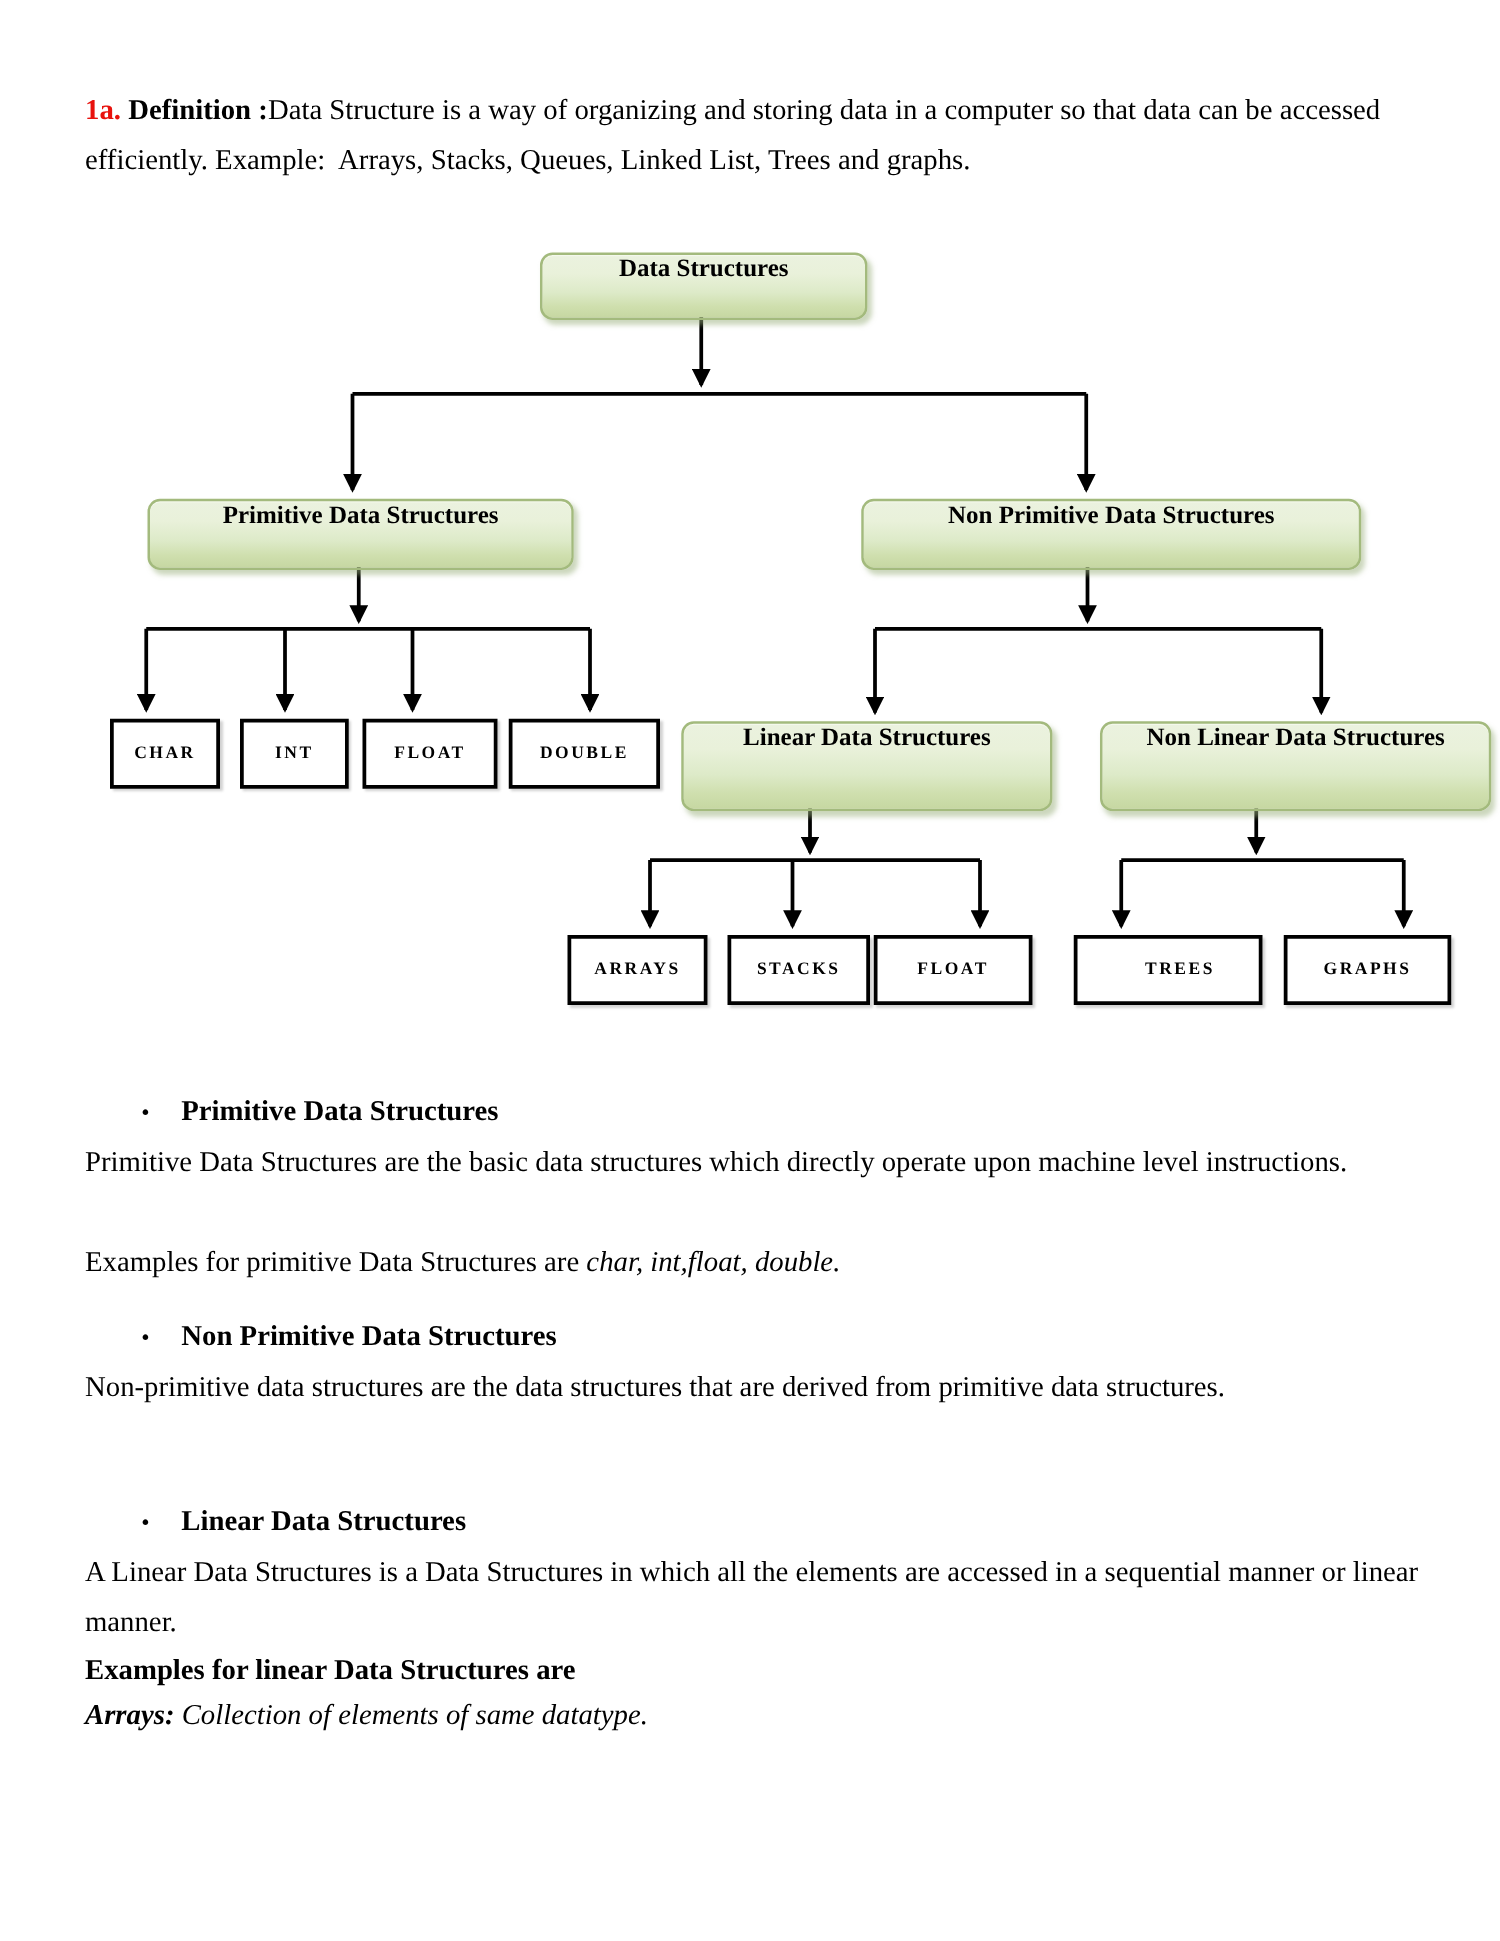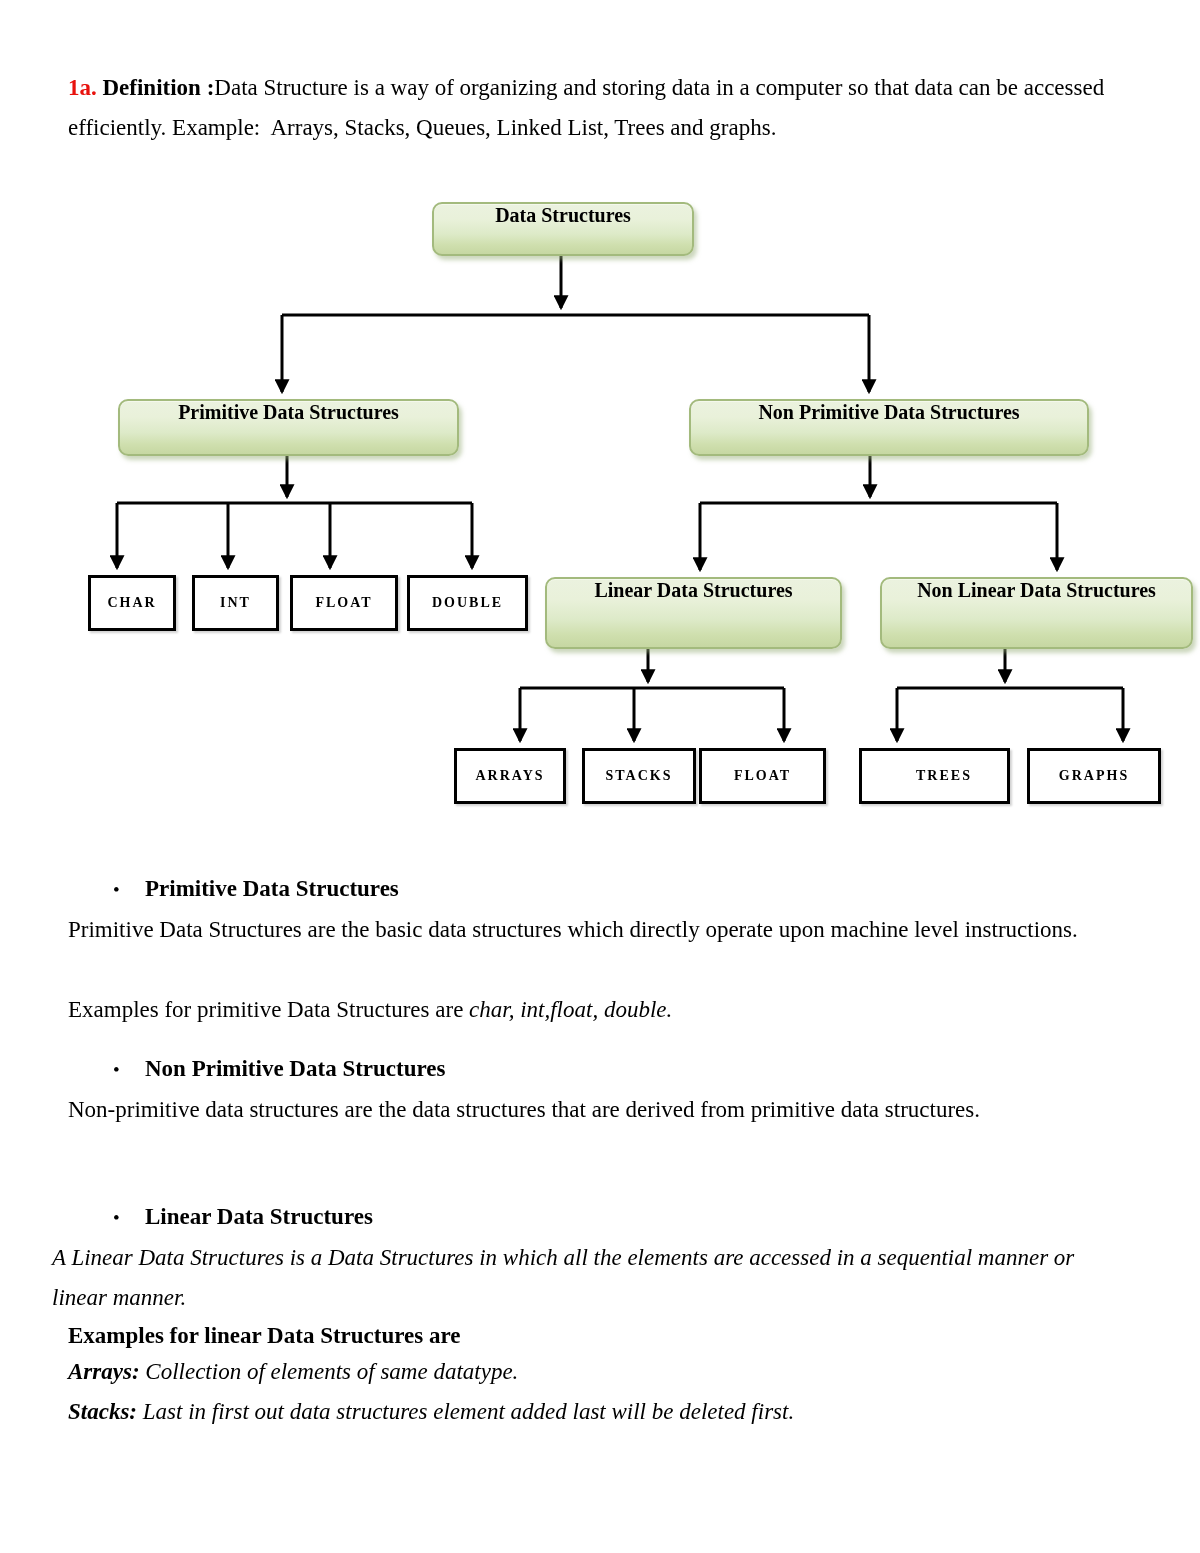--- a/index.html
+++ b/index.html
@@ -130,18 +130,17 @@
   <div class="abs bullet-row" style="left:113px;top:1050px;">
     <span class="bullet-dot">•</span>
     <span class="bullet-head">Non Primitive Data Structures</span>
   </div>
   <div class="abs para just" style="left:68px;top:1090px;width:1078px;">Non-primitive data structures are the data structures that are derived from primitive data structures.</div>
 
   <div class="abs bullet-row" style="left:113px;top:1198px;">
     <span class="bullet-dot">•</span>
     <span class="bullet-head">Linear Data Structures</span>
   </div>
-  <div class="abs para" style="left:52px;top:1238px;width:1078px;font-style:italic;">A Linear Data Structures is a Data Structures in which all the elements are accessed in a sequential manner or linear manner.</div>
+  <div class="abs para" style="left:68px;top:1238px;width:1078px;">A Linear Data Structures is a Data Structures in which all the elements are accessed in a sequential manner or linear manner.</div>
   <div class="abs para b" style="left:68px;top:1316px;width:1078px;">Examples for linear Data Structures are</div>
   <div class="abs para" style="left:68px;top:1352px;width:1078px;"><span class="bi">Arrays:</span><span class="i"> Collection of elements of same datatype.</span></div>
-  <div class="abs para" style="left:68px;top:1392px;width:1078px;"><span class="bi">Stacks:</span><span class="i"> Last in first out data structures element added last will be deleted first.</span></div>
 
 </div>
 
 </body></html>

